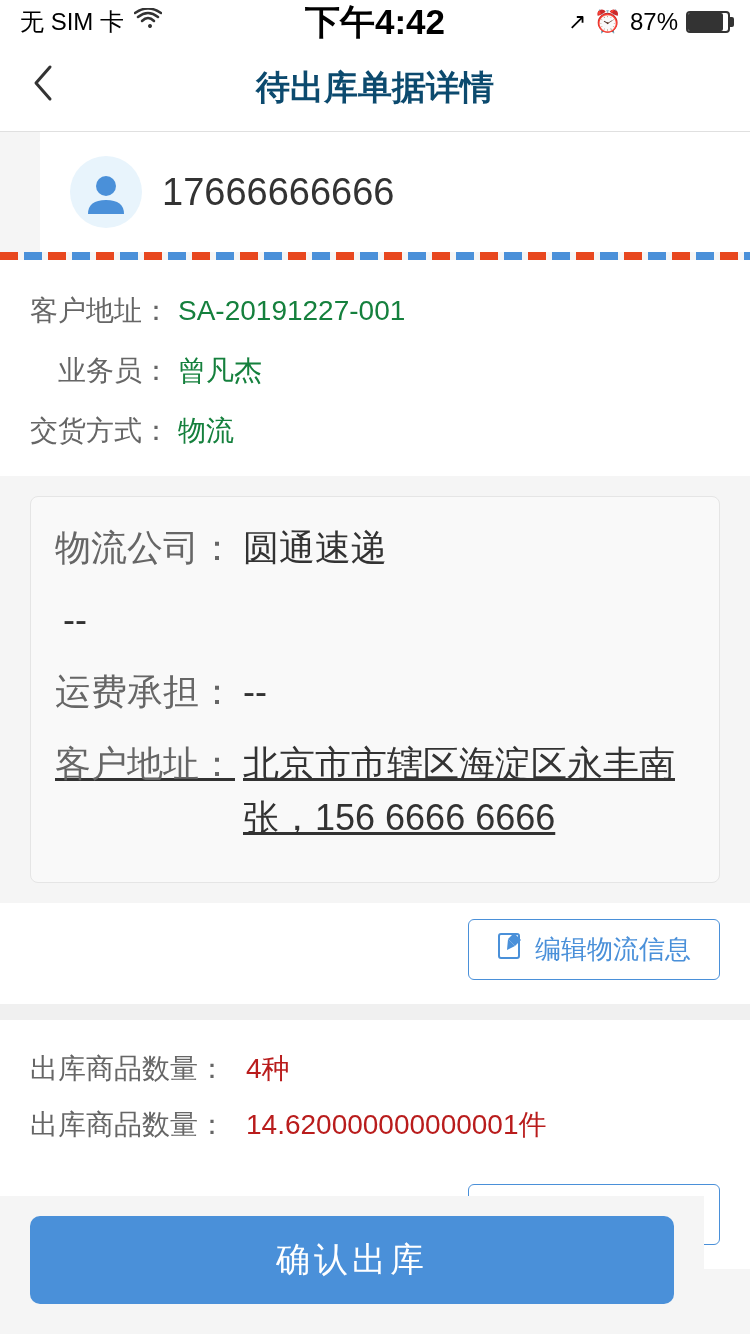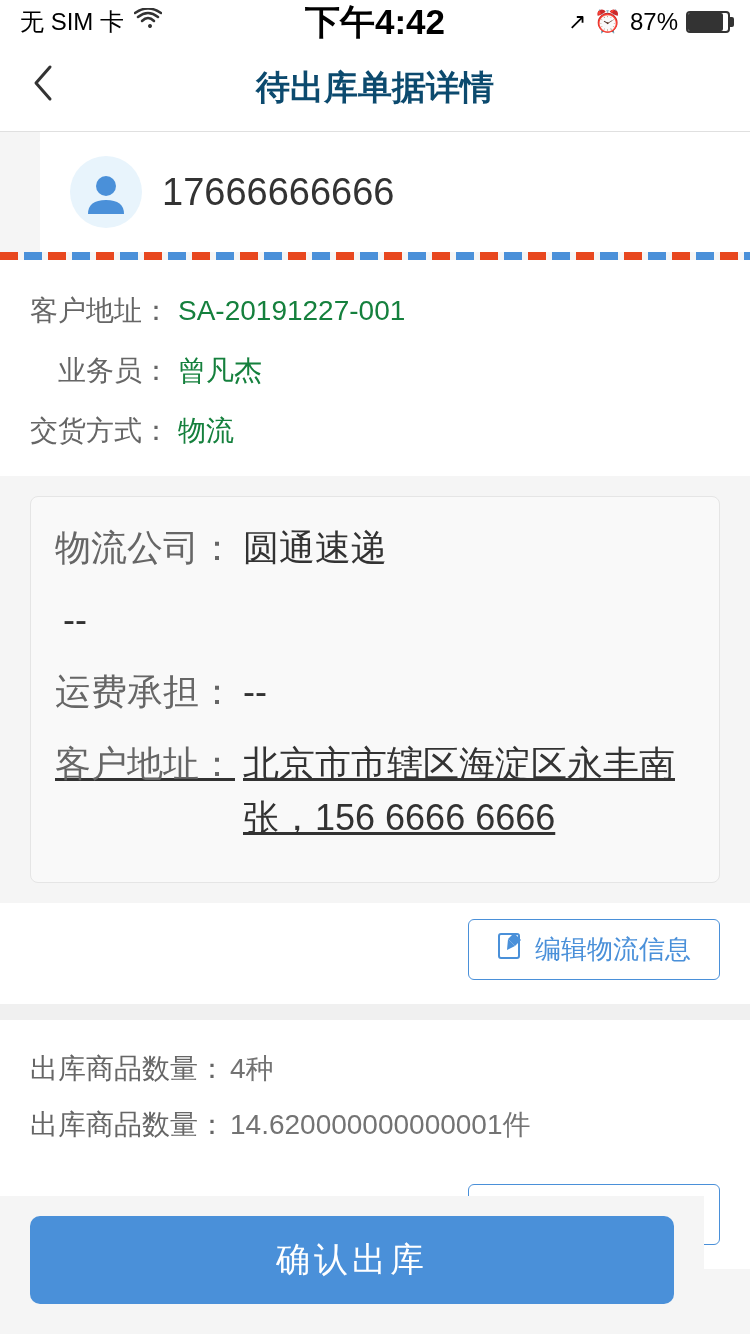--- a/index.html
+++ b/index.html
@@ -222,23 +222,23 @@
     .goods-row:last-child {
       margin-bottom: 0;
     }
     .goods-label {
       color: #666;
       min-width: 168px;
       text-align: right;
       flex-shrink: 0;
     }
     .goods-value {
-      color: #737373;
+      color: #b91c1c;
       flex: 1;
-      margin-left: 4px;
+      margin-left: 20px;
     }
     .view-detail-btn-wrap {
       display: flex;
       justify-content: flex-end;
       padding: 16px 30px 24px 30px;
       background: #fff;
     }
     .btn-view-detail {
       border: 1px solid #4a90d9;
       color: #4a90d9;

